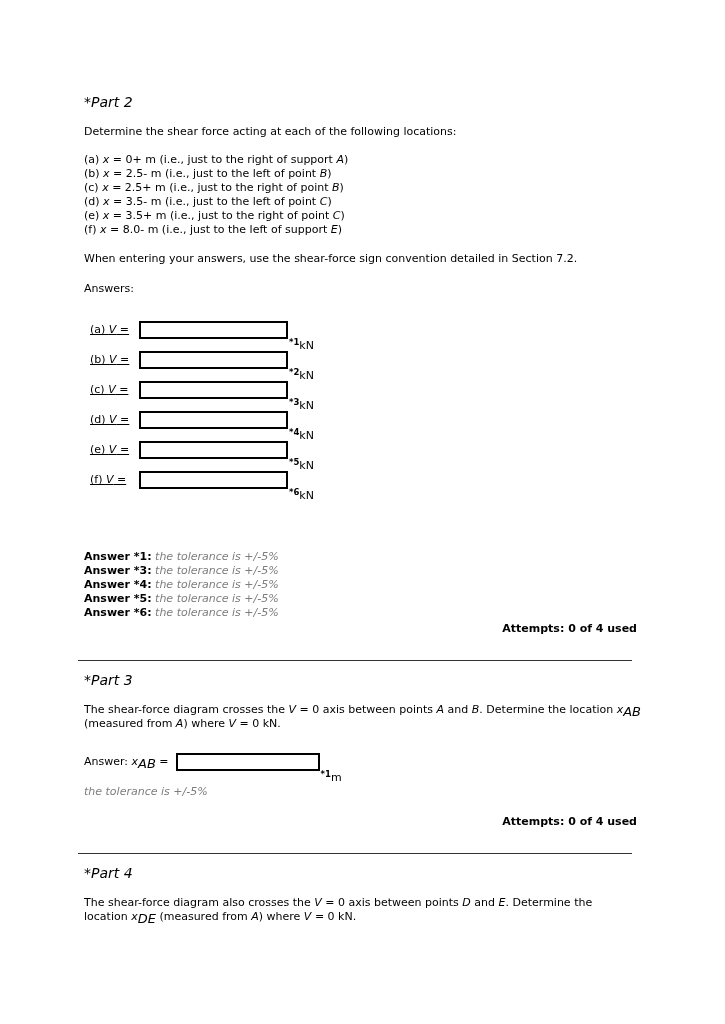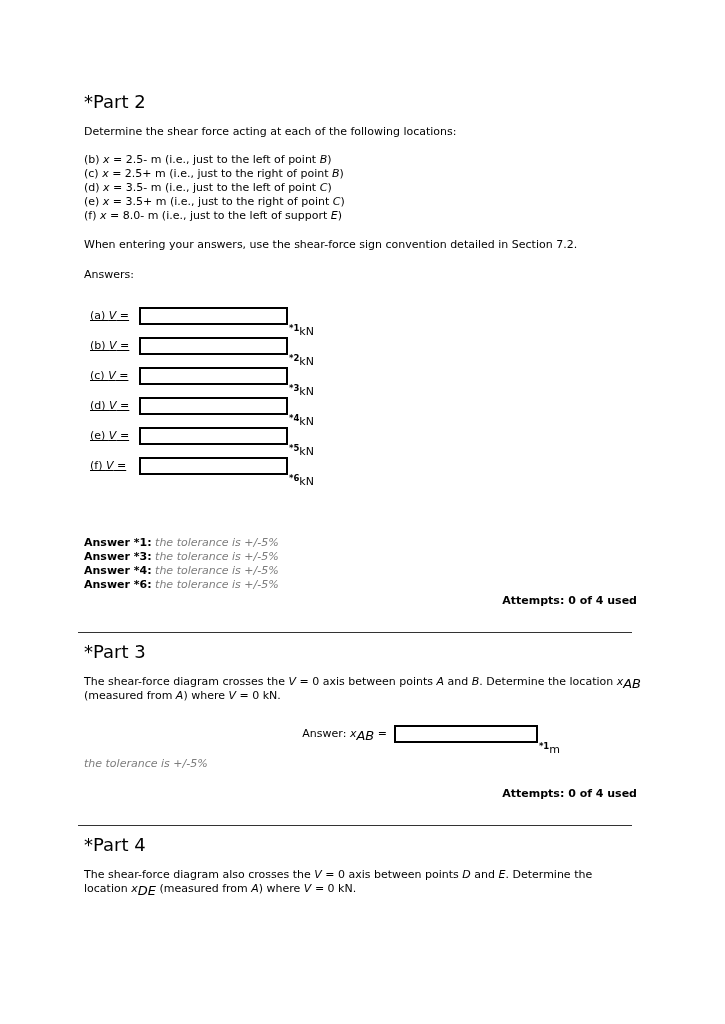--- a/index.html
+++ b/index.html
@@ -7,22 +7,23 @@
   body {
     width: 725px; height: 1024px;
     background: #ffffff;
     font-family: "DejaVu Sans", "Liberation Sans", sans-serif;
     font-size: 11px; line-height: 14px; color: #000000;
     overflow: hidden;
   }
   .content { padding: 92px 0 0 84px; width: 560px; }
 
   .part-title {
-    font-size: 18px; font-weight: normal; line-height: 20px;
+    font-size: 14px; font-weight: normal; line-height: 20px;
     margin: 0 0 13px 0;
+    font-style: italic;
   }
   .intro { margin: 0 0 14px 0; white-space: nowrap; }
   .loc-list { margin: 0 0 15px 0; }
   .loc-item { white-space: nowrap; }
   .sign-note { margin: 0 0 16px 0; white-space: nowrap; }
   .answers-label { margin: 0 0 25px 0; }
 
   .answer-row { display: flex; align-items: center; height: 18px; margin: 0 0 12px 6px; }
   .row-label { width: 49px; flex: none; text-decoration: underline; }
   .ans-box {
@@ -39,39 +40,40 @@
   .tol-label { font-weight: bold; }
   .tol-text { color: #7d7d7d; font-style: italic; }
 
   .attempts { font-weight: bold; text-align: right; width: 553px; margin: 0 0 24px 0; }
 
   .divider { border-top: 1px solid #333333; width: 554px; margin: 0 0 9px -6px; }
 
   .body-block { margin: 0 0 22px 0; }
   .body-line { white-space: nowrap; }
 
-  .p3-answer-row { display: flex; align-items: center; height: 18px; margin: 8px 0 14px 0; justify-content: flex-end; }
+  .p3-answer-row { display: flex; align-items: center; height: 18px; margin: 8px 0 14px 0; }
   .p3-label { margin-right: 7px; white-space: nowrap; }
   .ans-box.p3 { width: 144px; }
   .p3-tol { color: #7d7d7d; font-style: italic; margin: 0 0 16px 0; }
 
   .it { font-style: italic; }
   sub { font-size: 13px; line-height: 0; }
 </style>
 </head>
 <body>
 
 <div class="content">
 
   <div>
     <div class="part-title">*Part 2</div>
 
     <div class="intro">Determine the shear force acting at each of the following locations:</div>
 
     <div class="loc-list">
+      <div class="loc-item"><span>(a) </span><span class="it">x</span><span> = 0+ m (i.e., just to the right of support </span><span class="it">A</span><span>)</span></div>
       <div class="loc-item"><span>(b) </span><span class="it">x</span><span> = 2.5- m (i.e., just to the left of point </span><span class="it">B</span><span>)</span></div>
       <div class="loc-item"><span>(c) </span><span class="it">x</span><span> = 2.5+ m (i.e., just to the right of point </span><span class="it">B</span><span>)</span></div>
       <div class="loc-item"><span>(d) </span><span class="it">x</span><span> = 3.5- m (i.e., just to the left of point </span><span class="it">C</span><span>)</span></div>
       <div class="loc-item"><span>(e) </span><span class="it">x</span><span> = 3.5+ m (i.e., just to the right of point </span><span class="it">C</span><span>)</span></div>
       <div class="loc-item"><span>(f) </span><span class="it">x</span><span> = 8.0- m (i.e., just to the left of support </span><span class="it">E</span><span>)</span></div>
     </div>
 
     <div class="sign-note">When entering your answers, use the shear-force sign convention detailed in Section 7.2.</div>
 
     <div class="answers-label">Answers:</div>
@@ -104,20 +106,21 @@
     <div class="answer-row">
       <span class="row-label"><span>(f) </span><span class="it">V</span><span> =</span></span>
       <input type="text" class="ans-box" value="" style="">
       <span class="ref-unit"><span class="ref">*6</span><span class="unit">kN</span></span>
     </div>
 
     <div class="tol-list">
       <div class="tol-item"><span class="tol-label">Answer *1:</span> <span class="tol-text">the tolerance is +/-5%</span></div>
       <div class="tol-item"><span class="tol-label">Answer *3:</span> <span class="tol-text">the tolerance is +/-5%</span></div>
       <div class="tol-item"><span class="tol-label">Answer *4:</span> <span class="tol-text">the tolerance is +/-5%</span></div>
+      <div class="tol-item"><span class="tol-label">Answer *5:</span> <span class="tol-text">the tolerance is +/-5%</span></div>
       <div class="tol-item"><span class="tol-label">Answer *6:</span> <span class="tol-text">the tolerance is +/-5%</span></div>
     </div>
 
     <div class="attempts">Attempts: 0 of 4 used</div>
   </div>
 
   <div class="divider"></div>
 
   <div>
     <div class="part-title">*Part 3</div>

